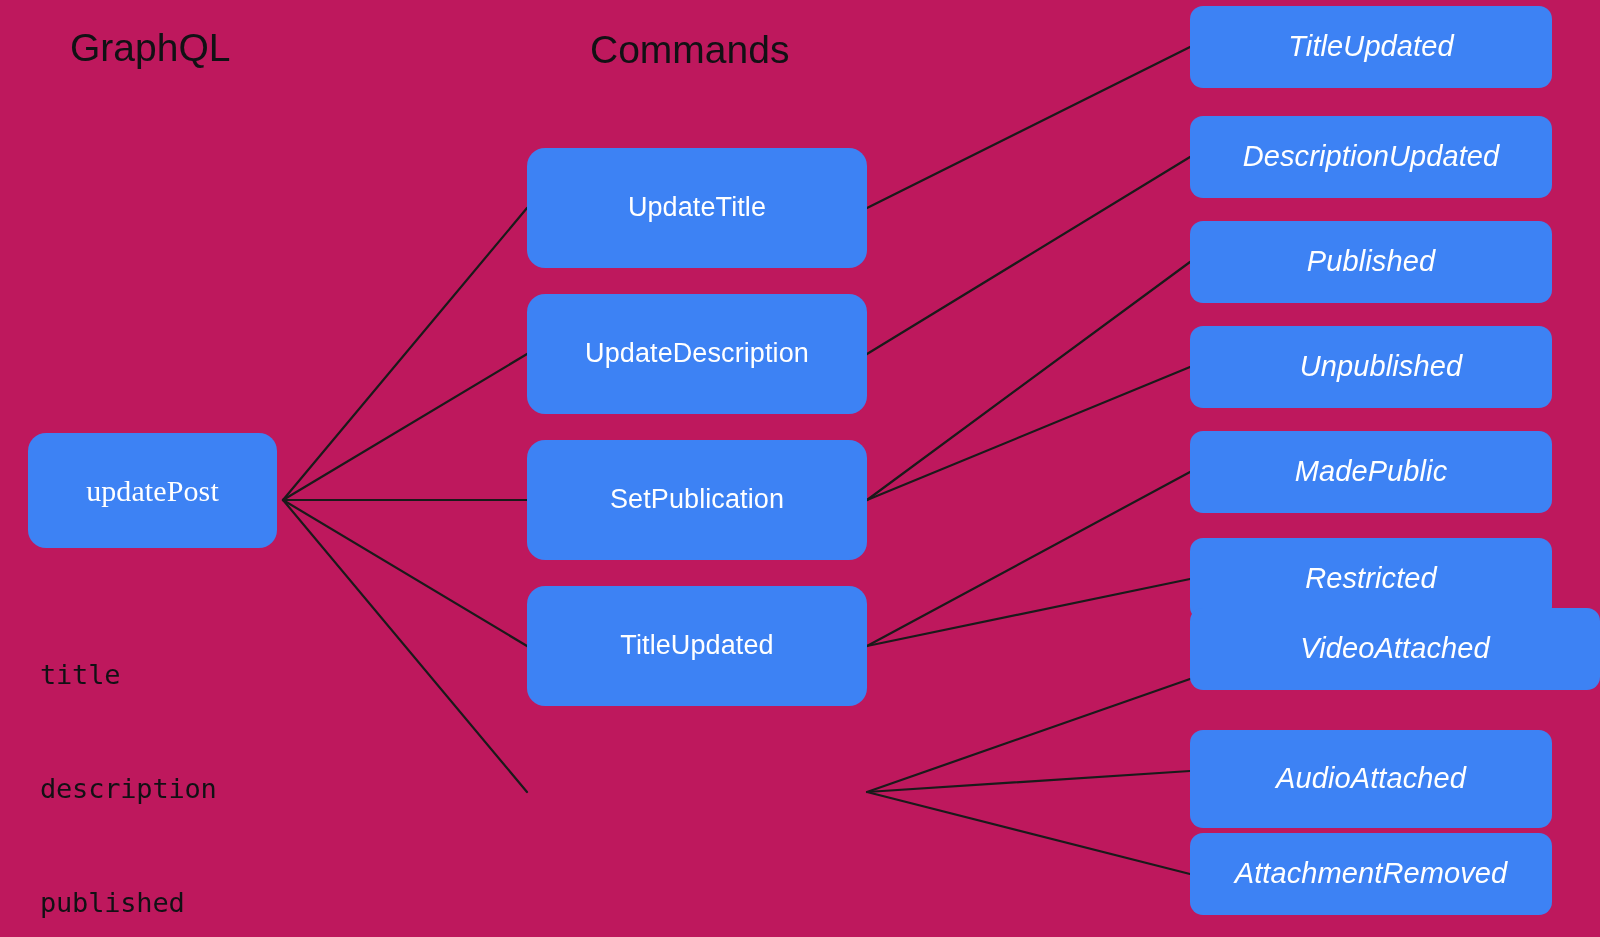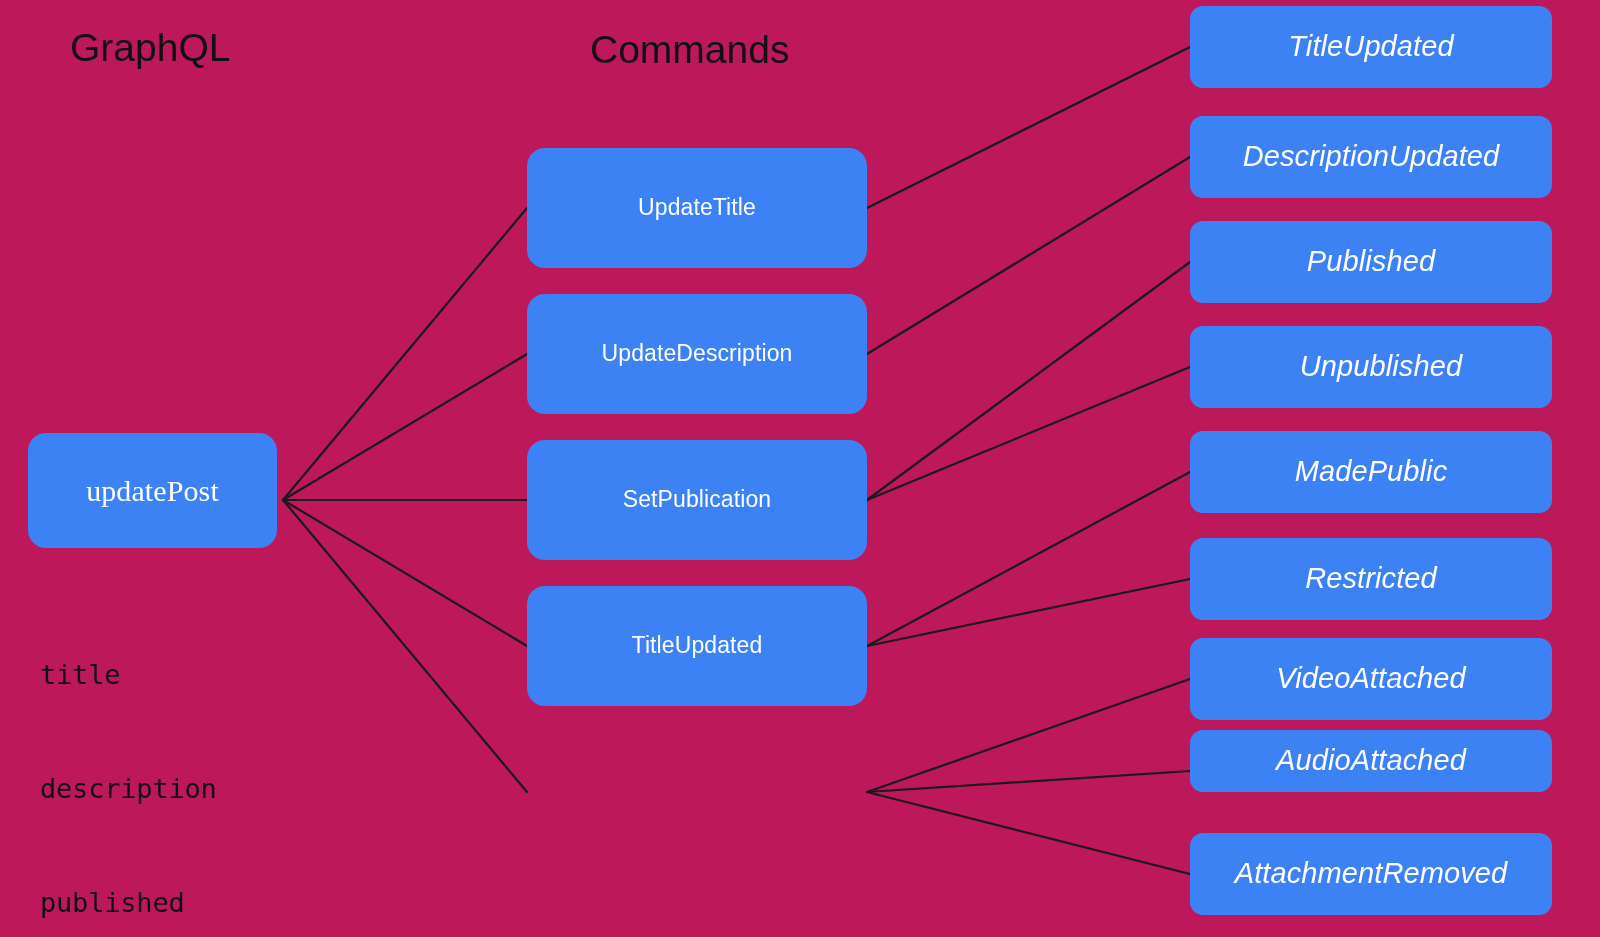--- a/index.html
+++ b/index.html
@@ -36,21 +36,21 @@
     line-height: 1.1;
     font-weight: 400;
     letter-spacing: 0.1px;
     z-index: 2;
   }
   .node.root {
     font-size: 30px;
     border-radius: 18px;
   }
   .node.command {
-    font-size: 23px;
+    font-size: 27px;
     border-radius: 18px;
   }
   .node.event {
     font-size: 29px;
     border-radius: 13px;
     font-style: italic;
   }
   .section-title {
     position: absolute;
     color: #111114;
@@ -113,17 +113,17 @@
   <div class="node command" style="left:527px; top:294px; width:340px; height:120px;">UpdateDescription</div>
   <div class="node command" style="left:527px; top:440px; width:340px; height:120px;">SetPublication</div>
   <div class="node command" style="left:527px; top:586px; width:340px; height:120px;">TitleUpdated</div>
 
   <div class="node event" style="left:1190px; top:6px; width:362px; height:82px;">TitleUpdated</div>
   <div class="node event" style="left:1190px; top:116px; width:362px; height:82px;text-align:center;">DescriptionUpdated</div>
   <div class="node event" style="left:1190px; top:221px; width:362px; height:82px;">Published</div>
   <div class="node event" style="left:1190px; top:326px; width:362px; height:82px;padding-left:20px;">Unpublished</div>
   <div class="node event" style="left:1190px; top:431px; width:362px; height:82px;">MadePublic</div>
   <div class="node event" style="left:1190px; top:538px; width:362px; height:82px;">Restricted</div>
-  <div class="node event" style="left:1190px; top:638px; width:362px; height:82px;">VideoAttached</div>
-  <div class="node event" style="left:1190px; top:730px; width:362px; height:62px;">AudioAttached</div>
+  <div class="node event" style="left:1190px; top:608px; width:410px; height:82px;">VideoAttached</div>
+  <div class="node event" style="left:1190px; top:730px; width:362px; height:98px;">AudioAttached</div>
   <div class="node event" style="left:1190px; top:833px; width:362px; height:82px;">AttachmentRemoved</div>
 
 </div>
 
 </body></html>

